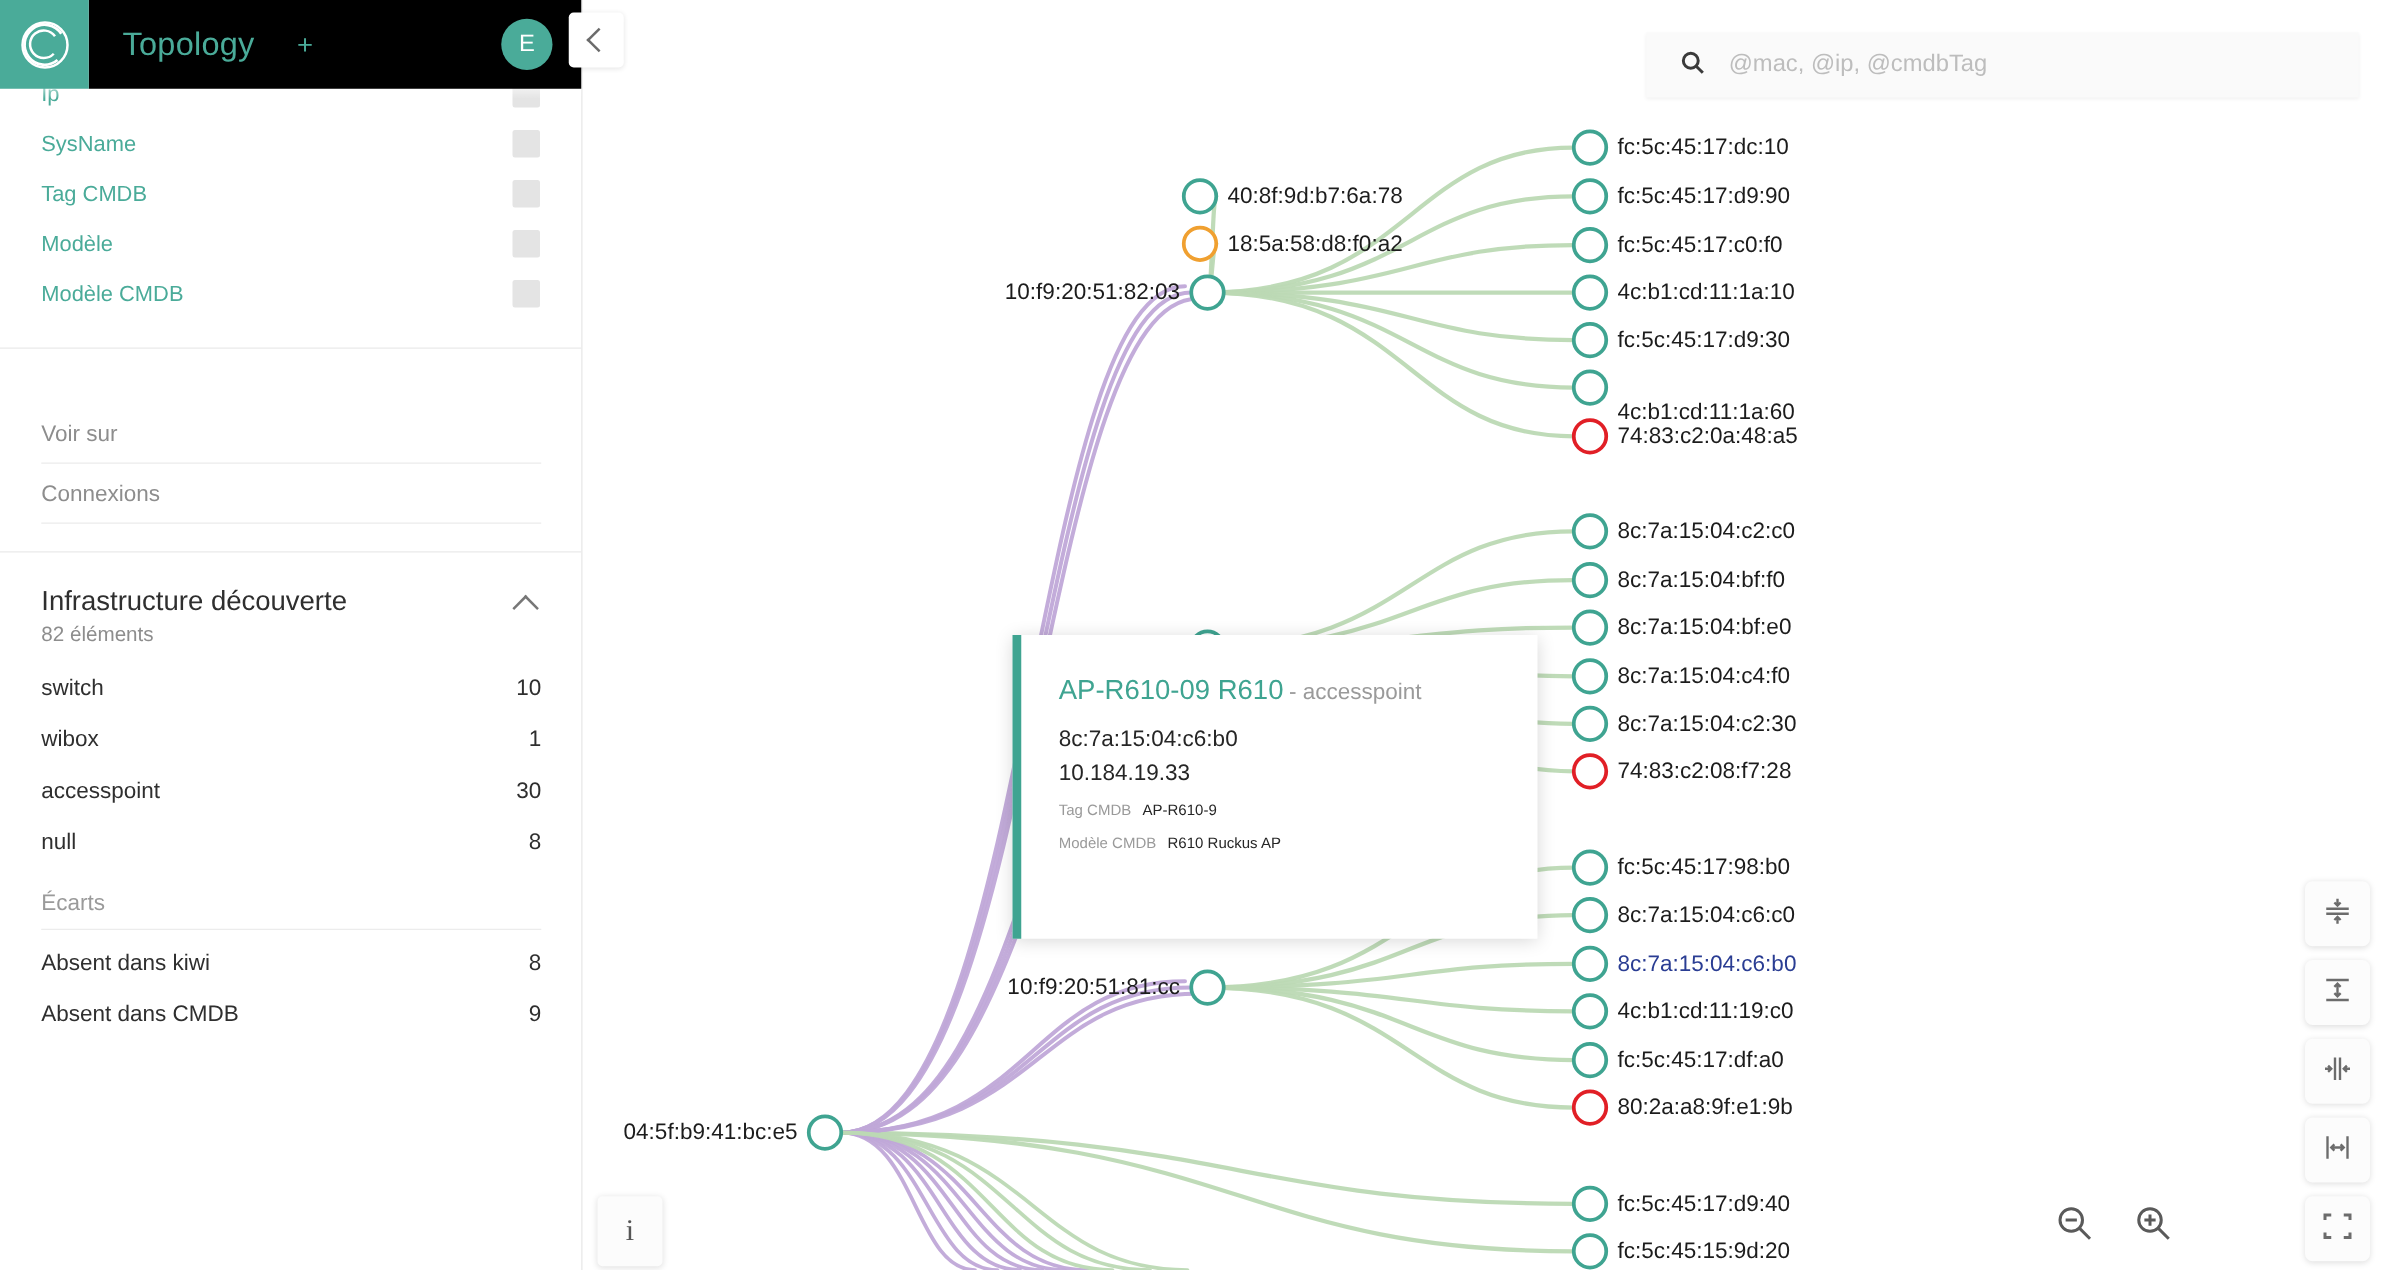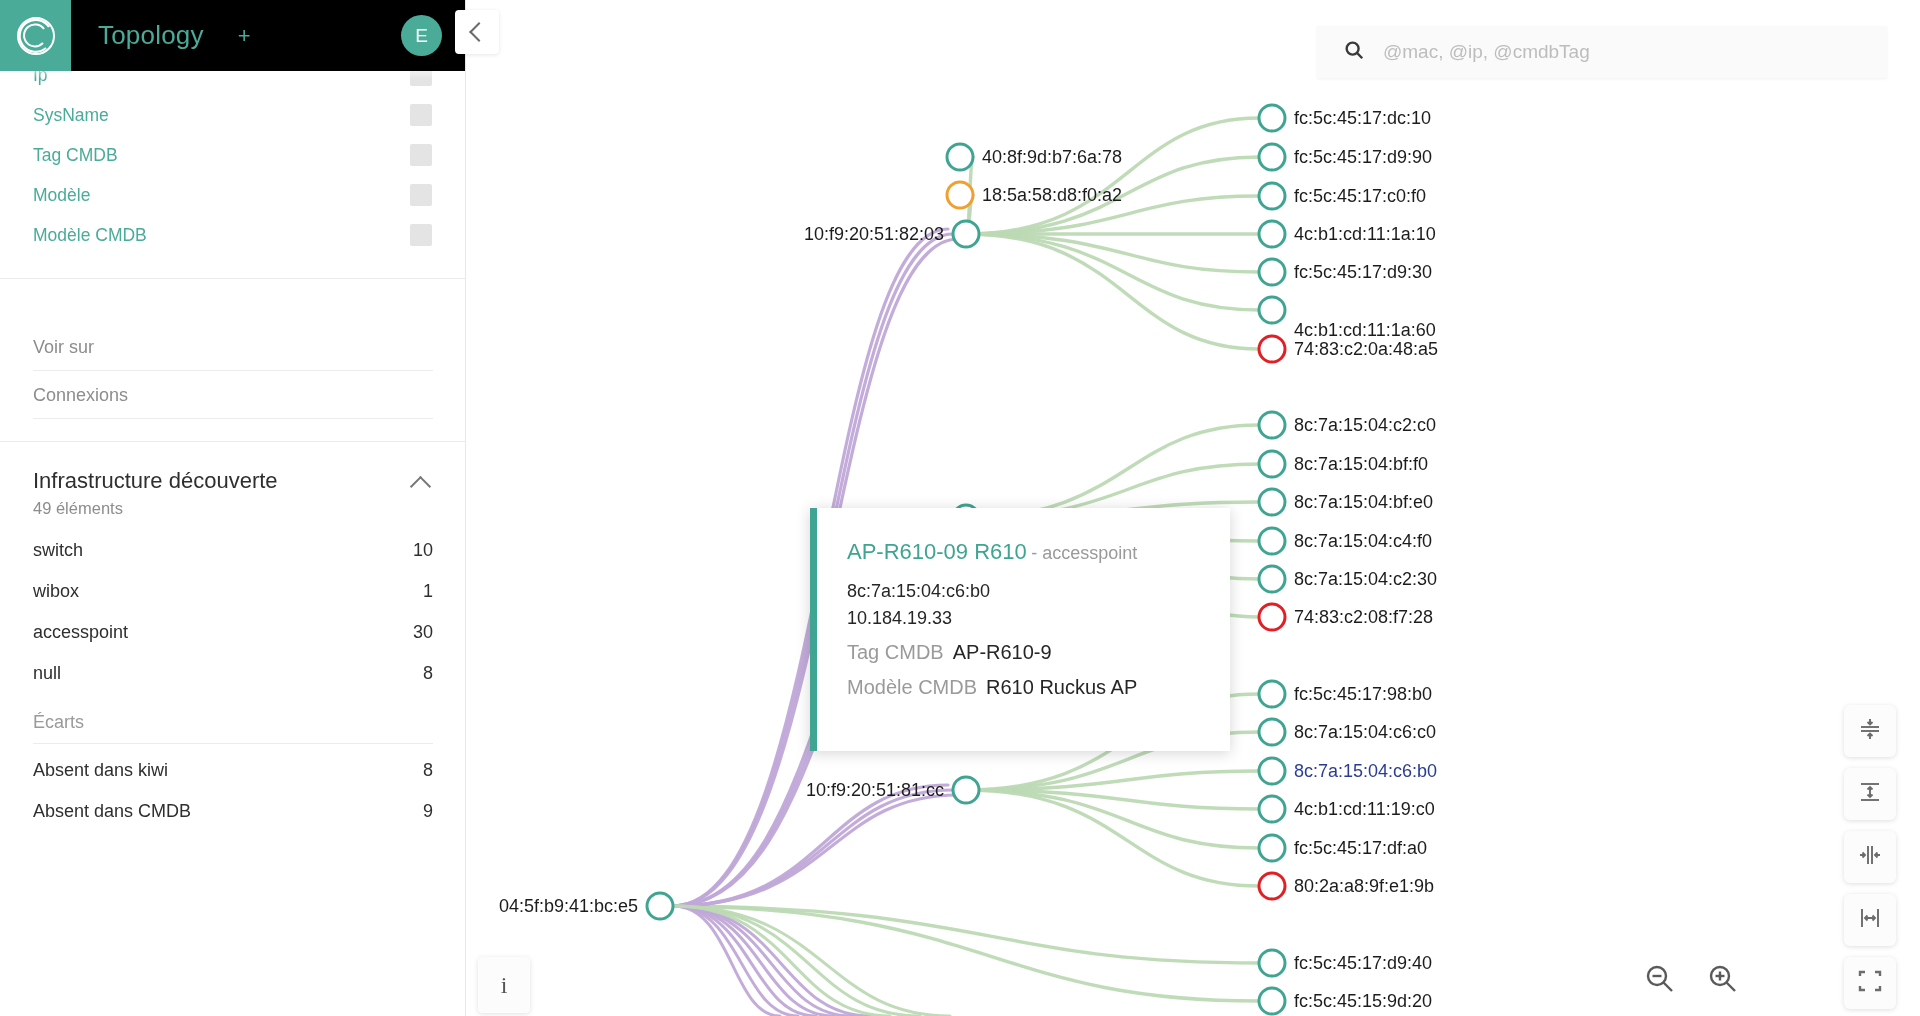--- a/index.html
+++ b/index.html
@@ -156,21 +156,21 @@
     width: 420px; min-height: 243px;
     background: #fff;
     border-left: 7px solid #3fa491;
     box-shadow: 0 2px 14px rgba(0,0,0,.17);
     z-index: 35;
     padding: 31px 26px 20px 30px;
   }
   #tooltip .tt-title { font-size: 22px; color: #3fa491; display: inline; }
   #tooltip .tt-type  { font-size: 18px; color: #9a9a9a; display: inline; }
   #tooltip .tt-line  { font-size: 18px; color: #262626; margin-top: 16px; }
-  #tooltip .tt-kv    { font-size: 20px; margin-top: 12px; }
+  #tooltip .tt-kv    { font-size: 12px; margin-top: 12px; }
   #tooltip .tt-k     { color: #9a9a9a; }
   #tooltip .tt-v     { color: #262626; margin-left: 9px; }
 
   
   .tool-btn {
     position: absolute; width: 52px; height: 52px;
     background: #fcfcfc; border-radius: 6px;
     box-shadow: 0 1px 5px rgba(0,0,0,.13);
     display: flex; align-items: center; justify-content: center;
     cursor: pointer; z-index: 30;
@@ -360,21 +360,21 @@
             <div class="link-row">Connexions</div>
           </div>
       </div>
 
       <div class="panel-divider"></div>
 
       <div class="section">
         <div class="section-head">
           <div>
             <div class="section-title">Infrastructure découverte</div>
-            <div class="section-sub">49 éléments</div>
+            <div class="section-sub">82 éléments</div>
           </div>
           <div class="chevron"></div>
         </div>
         <div id="infra-counts" style="margin-top:12px;">
             <div class="count-row">
               <span>switch</span>
               <span class="cval">10</span>
             </div>
             <div class="count-row">
               <span>wibox</span>

